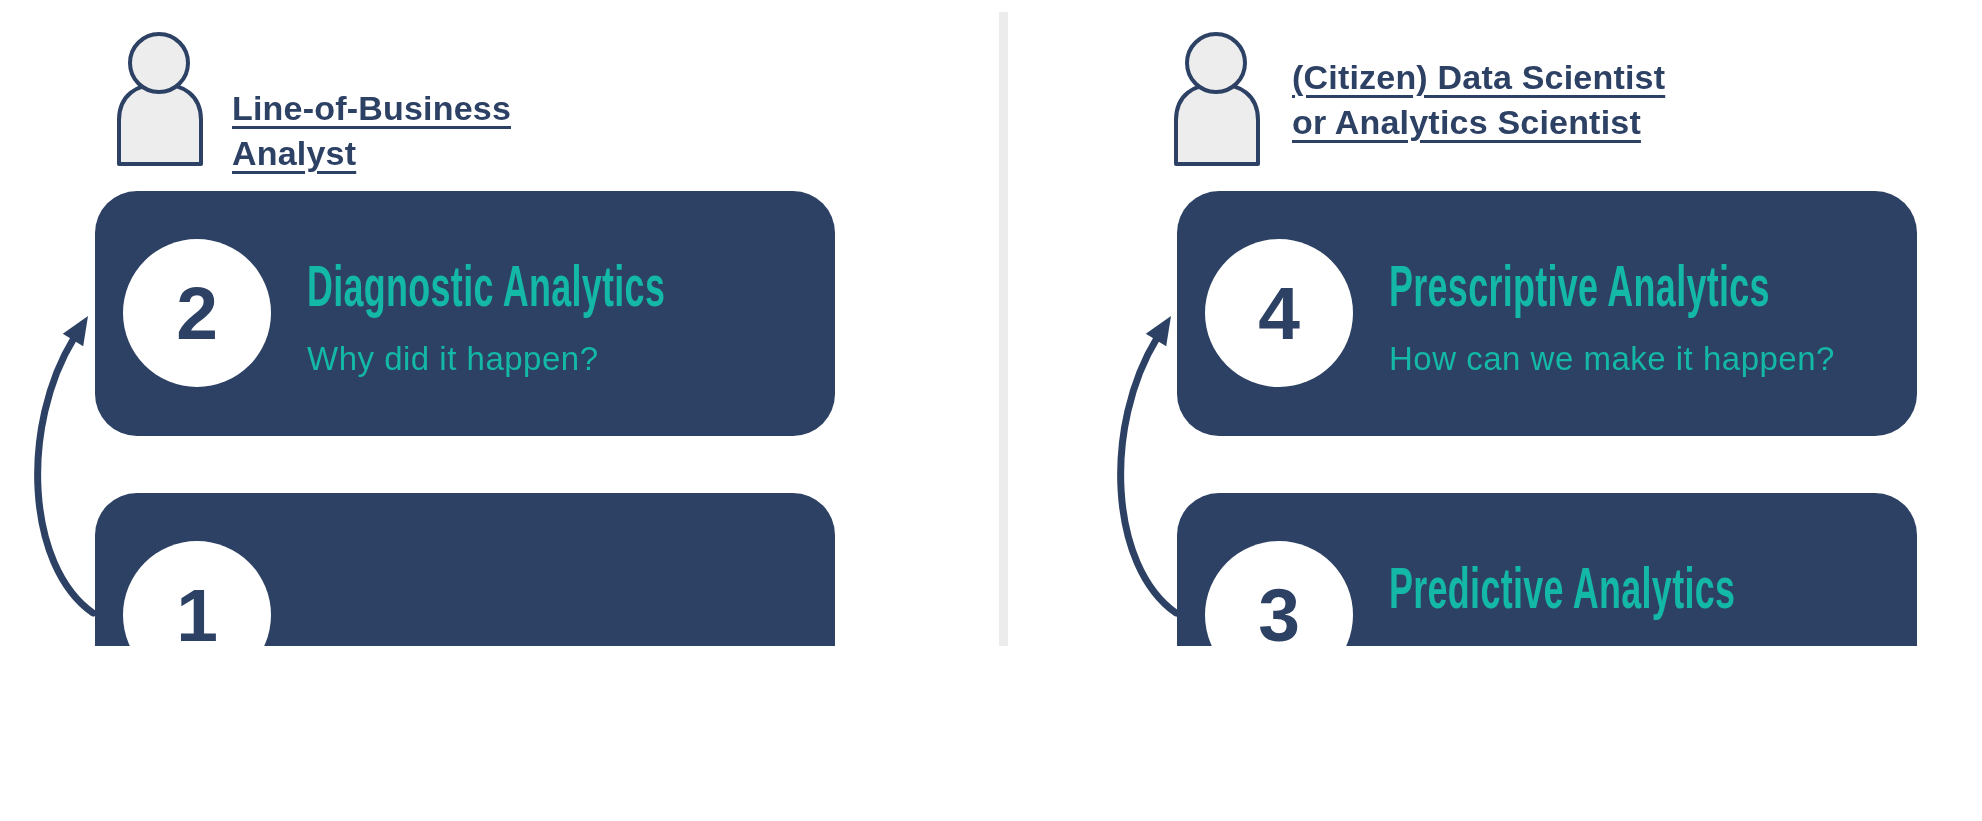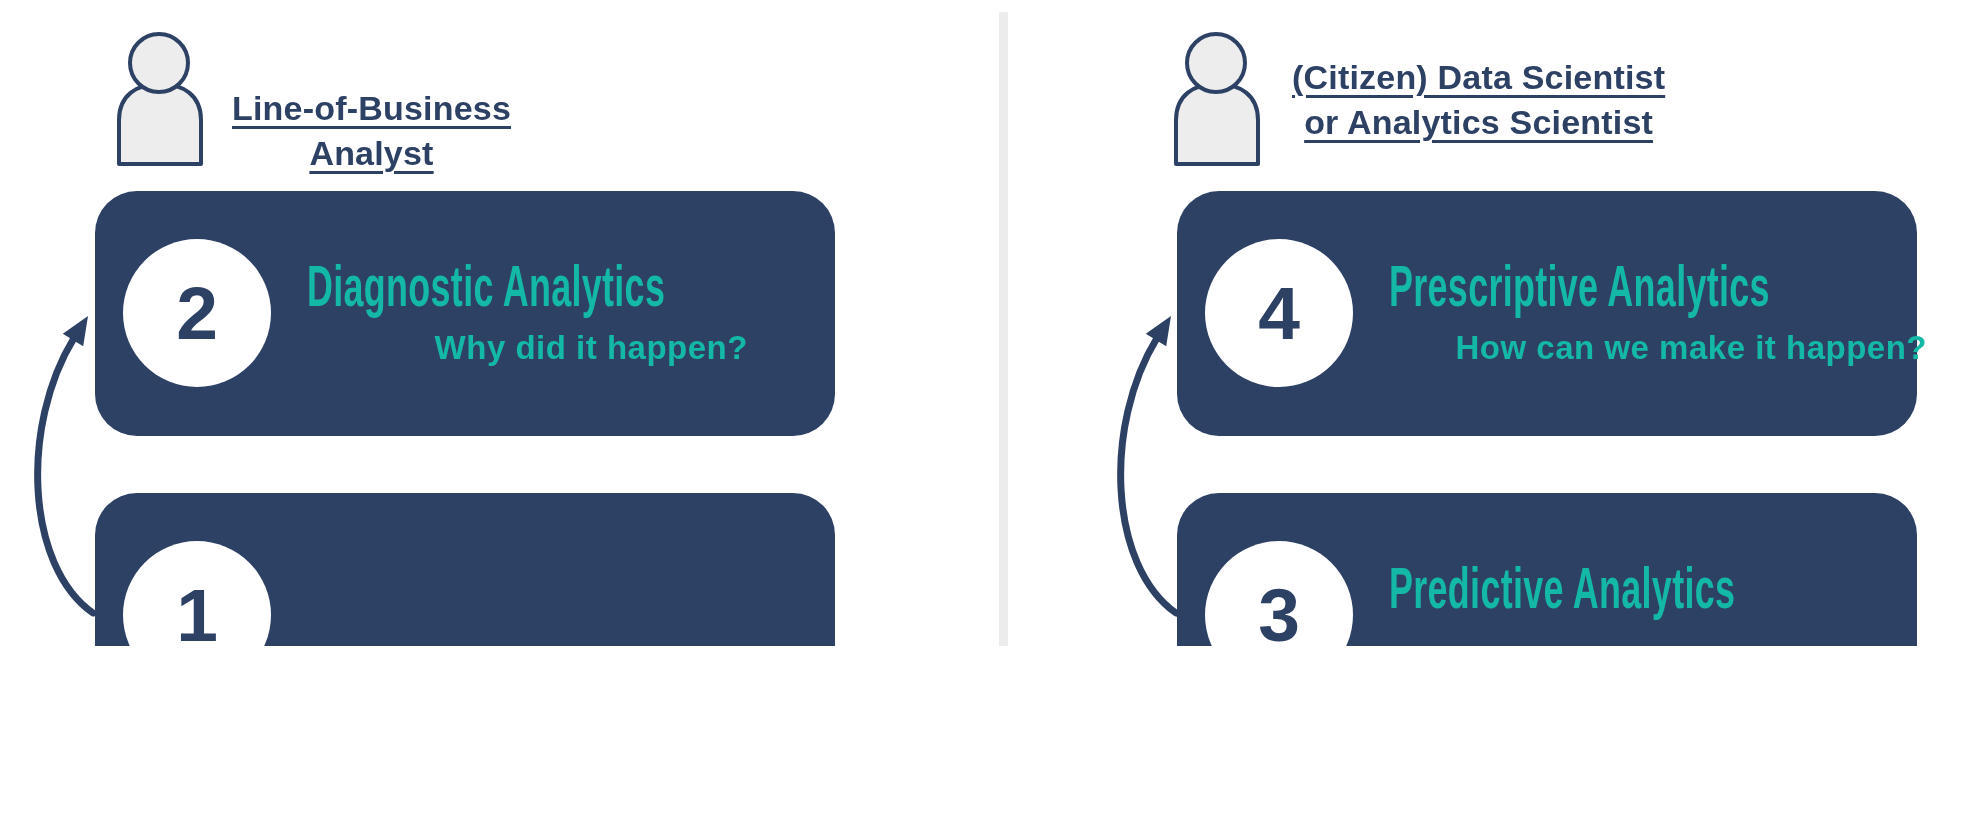--- a/index.html
+++ b/index.html
@@ -7,21 +7,20 @@
     padding: 0;
     background: #ffffff;
   }
   .canvas {
     position: relative;
     width: 1982px;
     height: 646px;
     background: #ffffff;
     font-family: "Liberation Sans", sans-serif;
     overflow: hidden;
-    text-align: center;
   }
 
   
   .divider {
     position: absolute;
     left: 999px;
     top: 12px;
     width: 9px;
     height: 794px;
     background: #ececec;
@@ -98,23 +97,23 @@
     font-size: 57px;
     font-weight: 700;
     line-height: 58px;
     white-space: nowrap;
     transform: scaleX(0.63);
     transform-origin: left center;
     letter-spacing: 0.5px;
   }
   .card-sub {
     display: block;
-    margin-top: 14px;
+    margin-top: 25px;
     font-size: 33px;
-    font-weight: 700;
+    font-weight: 400;
     letter-spacing: 0.5px;
     white-space: nowrap;
   }
 
   
   .loop-arrow {
     position: absolute;
     width: 90px;
     height: 330px;
   }

